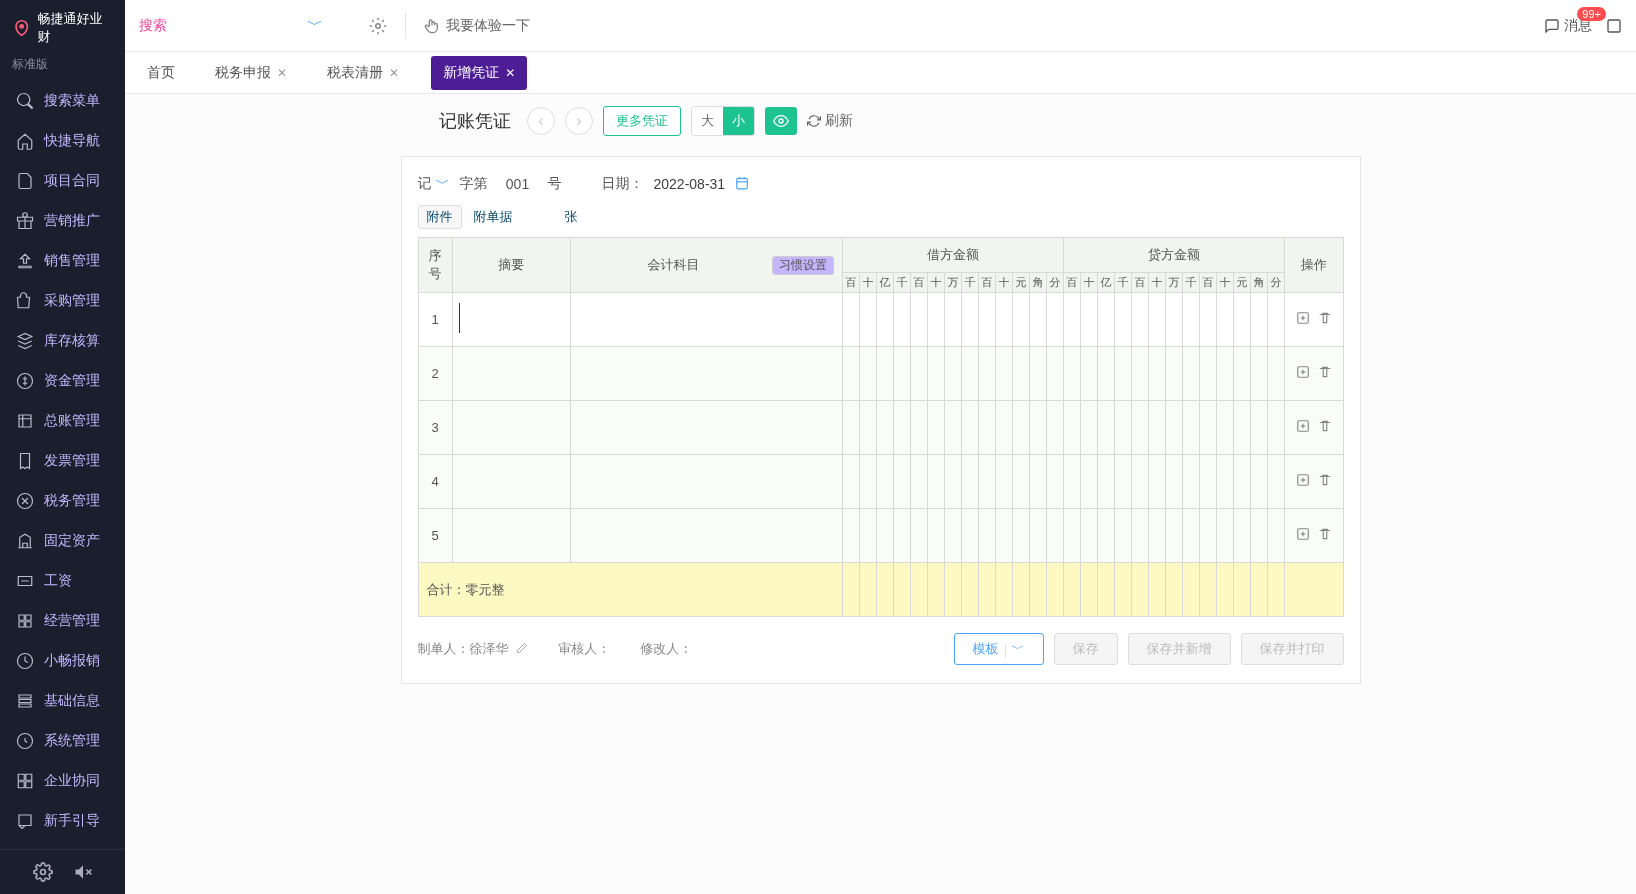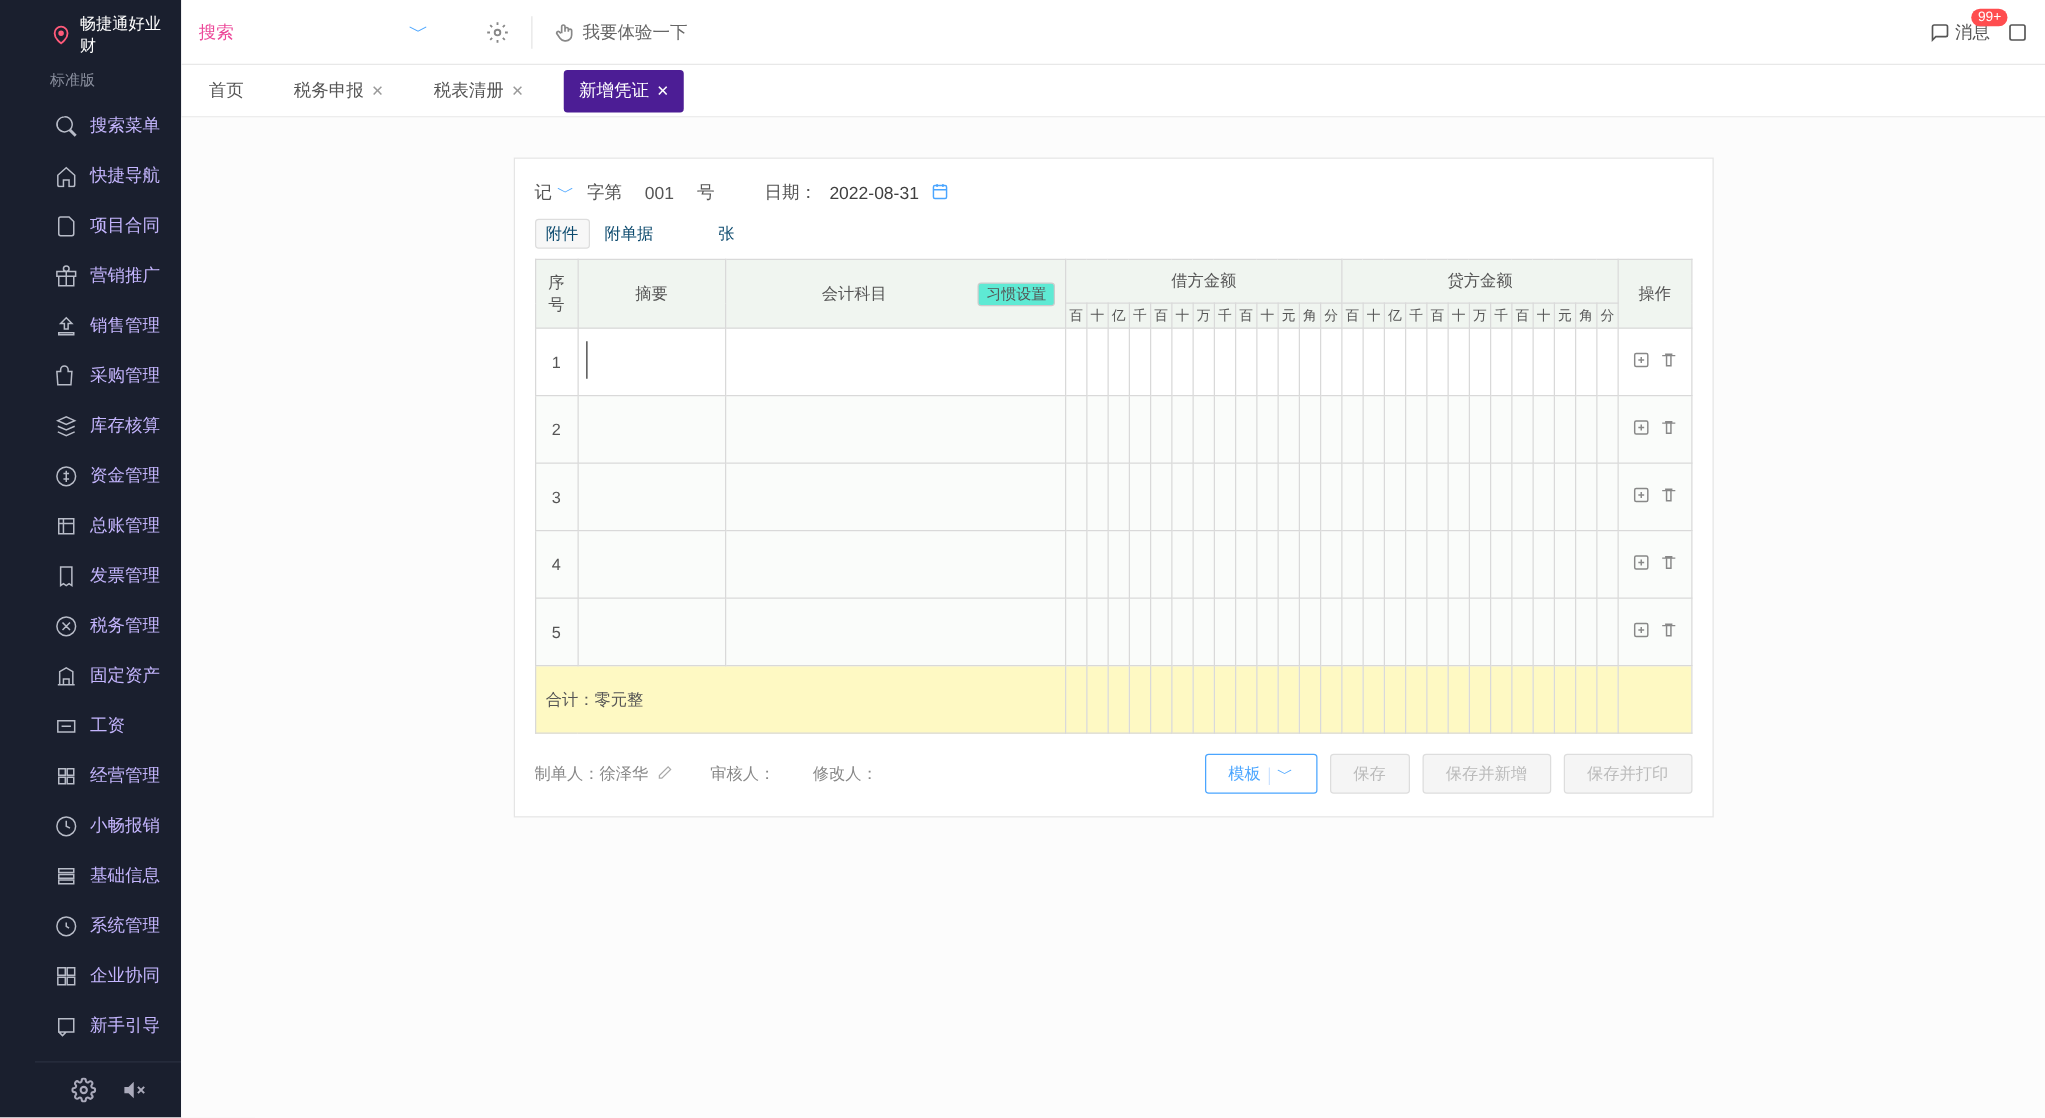--- a/index.html
+++ b/index.html
@@ -1,20 +1,20 @@
 <!DOCTYPE html>
 <html><head>
 <meta charset="utf-8">
 <style>
 * { margin: 0; padding: 0; box-sizing: border-box; font-family: "Microsoft YaHei", Arial, sans-serif; }
 body { background: #f5f5f5; overflow: hidden; }
 .app { display: flex; height: 894px; width: 1636px; }
 
 
-.sidebar { width: 145px; background: #1a1f2e; color: #b8bcc8; display: flex; flex-direction: column; padding-left: 28px; }
+.sidebar { width: 125px; background: #1a1f2e; color: #b8bcc8; display: flex; flex-direction: column; }
 .logo-area { padding: 10px 12px; display: flex; align-items: center; gap: 6px; color: #fff; }
 .logo-icon { width: 20px; height: 20px; }
 .logo-text { font-size: 13px; font-weight: 500; }
 .version { padding: 0 12px 8px; font-size: 12px; color: #8a8f9e; }
 .nav { flex: 1; overflow-y: auto; }
 .nav-item { display: flex; align-items: center; gap: 10px; padding: 11px 16px; cursor: pointer; font-size: 14px; color: #c4b5fd; }
 .nav-icon { width: 18px; height: 18px; flex-shrink: 0; }
 .sidebar-bottom { display: flex; justify-content: center; gap: 20px; padding: 12px; border-top: 1px solid #2a3040; }
 .sb-icon { width: 20px; height: 20px; cursor: pointer; }
 
@@ -74,21 +74,21 @@
 .col-summary { width: 134px; }
 .col-subject { width: 310px; }
 .col-op { width: 62px; }
 .digit-hdr td { height: auto; padding: 2px 0; font-size: 11px; background: #f0f5f0; border-top: none; }
 .digit-cell { width: 17px; border-left: 1px dashed #ddd !important; }
 .digit-cell.red-l { border-left: 1px solid #d88 !important; }
 .digit-cell.sep { border-left: 1px solid #bbb !important; }
 .row-edit td { background: #fff; }
 .row-edit .editing { position: relative; }
 .editing::after { content: ""; position: absolute; left: 6px; top: 10px; width: 1px; height: 30px; background: #333; }
-.hab-btn { border: 1px solid #ccc; padding: 0 6px; border-radius: 3px; font-size: 12px; cursor: pointer; background: #5eead4; float: right; margin-right: 4px; }
+.hab-btn { border: 1px solid #ccc; padding: 0 6px; border-radius: 3px; font-size: 12px; cursor: pointer; background: #c4b5fd; float: right; margin-right: 4px; }
 .op-icons { color: #888; display: flex; justify-content: center; gap: 8px; }
 .op-icons span { cursor: pointer; }
 .sum-row td { background: #fef9c3; text-align: left; padding: 10px 8px; }
 
 
 .v-footer { display: flex; align-items: center; gap: 30px; margin-top: 16px; font-size: 13px; color: #888; }
 .footer-btns { margin-left: auto; display: flex; gap: 10px; }
 .btn { padding: 6px 18px; border-radius: 3px; font-size: 13px; cursor: pointer; border: 1px solid #ddd; background: #fff; color: #aaa; }
 .btn.tmpl { border-color: #4aa5ff; color: #4aa5ff; display: flex; align-items: flex-end; gap: 6px; }
 .btn.tmpl .sep { width: 1px; height: 14px; background: #cde3ff; }
@@ -281,20 +281,43 @@
           <span>税表清册</span>
           <span class="tab-close">✕</span>
         </div>
         <div class="tab active">
           <span>新增凭证</span>
           <span class="tab-close">✕</span>
         </div>
       </div>
 
     <div class="content">
+      <div class="action-row">
+        <span class="page-title">记账凭证</span>
+        <div class="circ-btn">‹</div>
+        <div class="circ-btn">›</div>
+        <button class="more-btn">更多凭证</button>
+        <div class="size-toggle">
+          <span class="size-btn">大</span>
+          <span class="size-btn active">小</span>
+        </div>
+        <div class="eye-btn">
+          <svg width="16" height="16" viewBox="0 0 24 24" fill="none" stroke="#fff" stroke-width="2">
+              <path d="M1 12s4-8 11-8 11 8 11 8-4 8-11 8S1 12 1 12z"></path>
+              <circle cx="12" cy="12" r="3"></circle>
+            </svg>
+        </div>
+        <div class="refresh">
+          <svg width="14" height="14" viewBox="0 0 24 24" fill="none" stroke="#666" stroke-width="2">
+              <path d="M23 4v6h-6M1 20v-6h6"></path>
+              <path d="M3.51 9a9 9 0 0114.85-3.36L23 10M1 14l4.64 4.36A9 9 0 0020.49 15"></path>
+            </svg>
+          <span>刷新</span>
+        </div>
+      </div>
 
       <div class="voucher">
         <div class="v-header">
           <div class="v-sel">
             <span>记</span>
             <span class="arrow">﹀</span>
           </div>
           <span>字第</span>
           <span class="v-num">001</span>
           <span>号</span>

